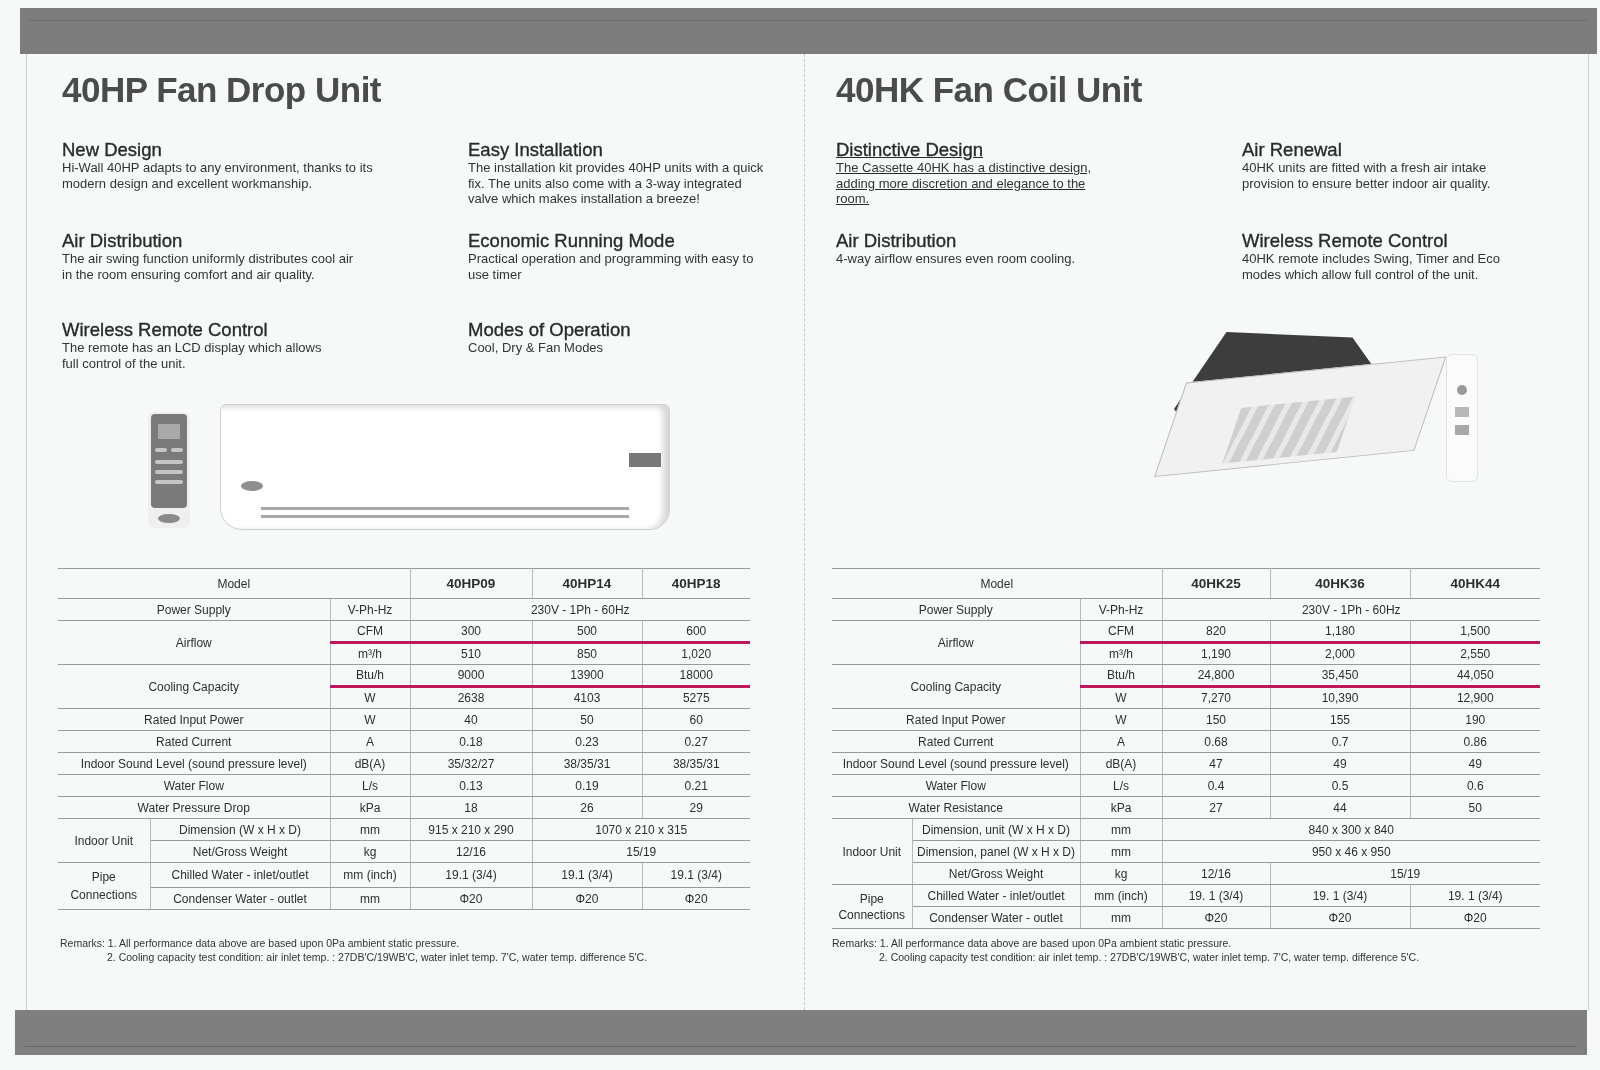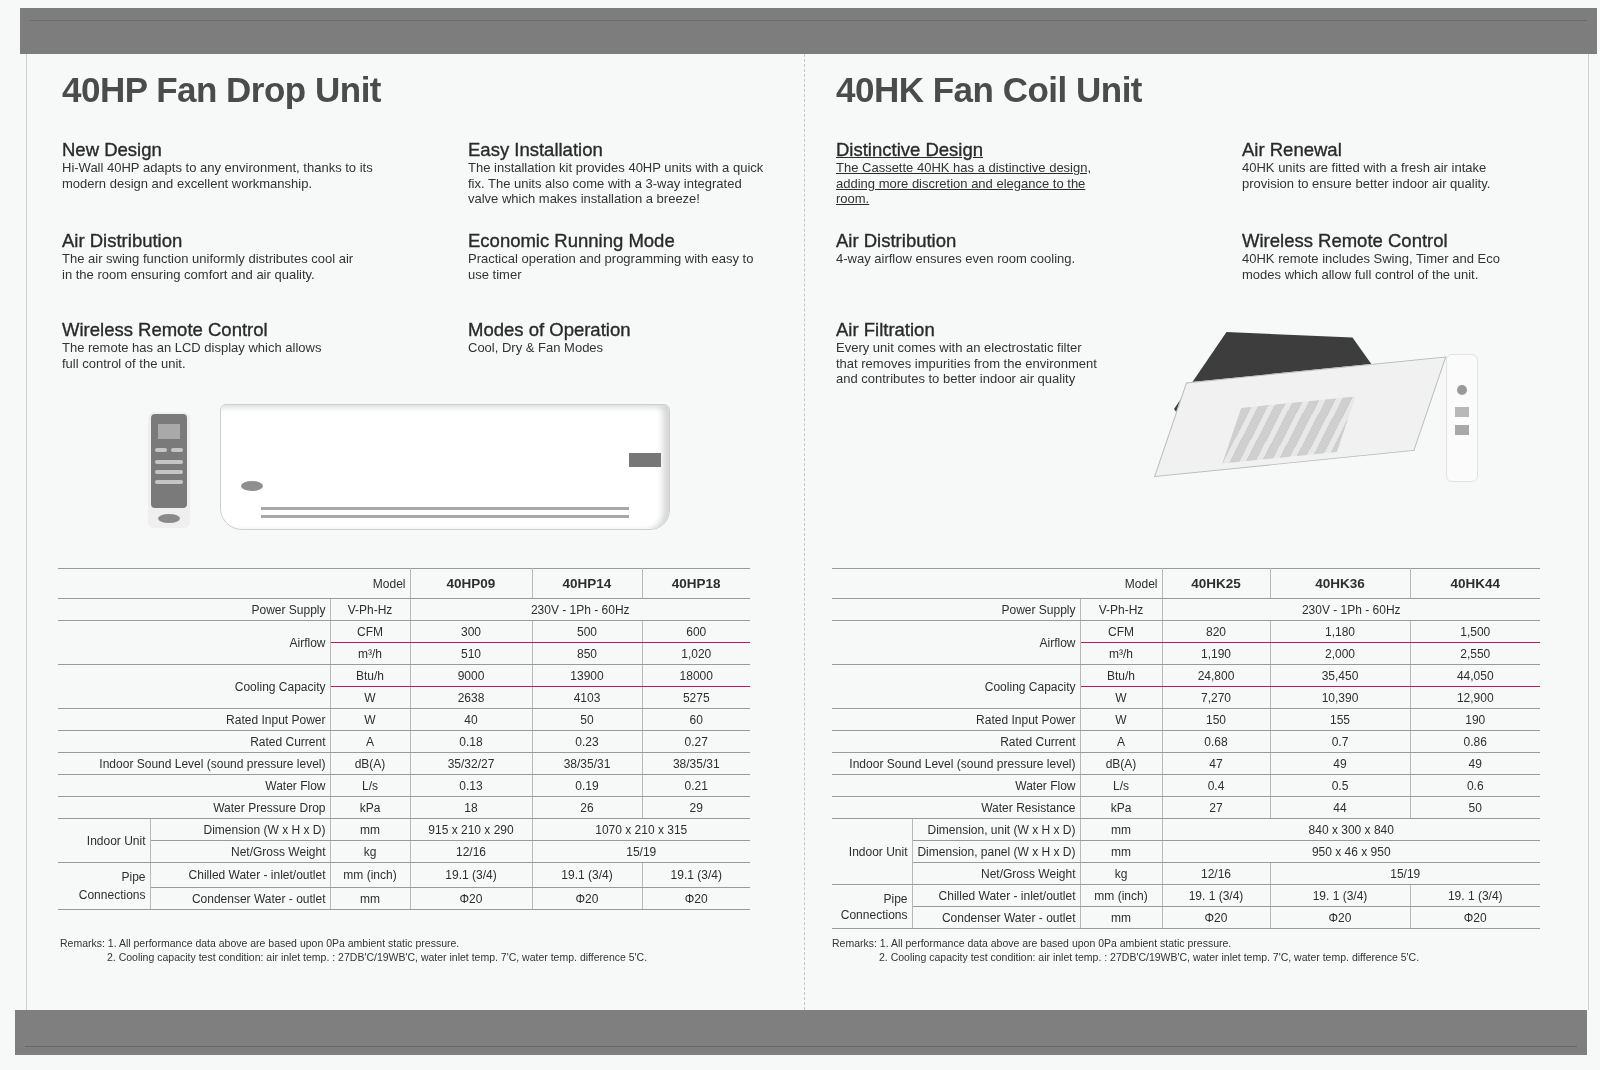--- a/index.html
+++ b/index.html
@@ -20,25 +20,25 @@
   .panel.right { left: 836px; width: 720px; }
 
   .title { position: absolute; top: 16px; left: 0; font-size: 35px; font-weight: bold; color: #4b4b4b; letter-spacing: -0.5px; }
 
   .feature { position: absolute; width: 320px; }
   .feature h3 { font-size: 18.5px; font-weight: normal; color: #2a2a2a; -webkit-text-stroke: 0.35px #2a2a2a; line-height: 20px; }
   .feature p { font-size: 13px; line-height: 15.5px; color: #333; }
 
   table.spec { position: absolute; border-collapse: collapse; font-size: 12px; color: #2e2e2e; }
   table.spec td { border-bottom: 1px solid #9a9a9a; padding: 0 4px; height: 22px; text-align: center; white-space: nowrap; }
-  table.spec td.lbl { text-align: right; }
+  table.spec td.lbl { text-align: center; }
   table.spec td.vr { border-right: 1px solid #b9b9b9; }
   table.spec tr.hdr td { height: 30px; font-weight: bold; font-size: 13.5px; border-top: 1px solid #9a9a9a; }
   table.spec tr.hdr td.lbl { font-weight: normal; font-size: 12px; }
-  table.spec td.light { border-bottom: 1px solid #be185d; margin-top: 37px; }
+  table.spec td.light { border-bottom: 3px solid #be185d; margin-top: 37px; }
 
   .remarks { position: absolute; font-size: 10.5px; line-height: 14px; color: #333; }
   .remarks .indent { padding-left: 47px; }
 
   
   .wall-unit { position: absolute; left: 158px; top: 350px; width: 450px; height: 126px; background: #ffffff; border: 1px solid #cfcfcf; border-radius: 6px 6px 20px 22px; box-shadow: -6px 2px 6px #d6d6d6 inset; }
   .wall-unit .display { position: absolute; right: 8px; top: 48px; width: 32px; height: 14px; background: #777; }
   .wall-unit .logo { position: absolute; left: 20px; top: 76px; width: 22px; height: 10px; border-radius: 50%; background: #8f8f8f; }
   .wall-unit .vent { position: absolute; left: 40px; right: 40px; height: 3px; background: #a8a8a8; }
   .remote-a { position: absolute; left: 86px; top: 358px; width: 42px; height: 116px; background: #efefef; border-radius: 6px; }
@@ -241,24 +241,20 @@
     <p>40HK units are fitted with a fresh air intake provision to ensure better indoor air quality.</p>
   </div>
   <div class="feature" style="left:0; top:177px; width:300px;">
     <h3>Air Distribution</h3>
     <p>4-way airflow ensures even room cooling.</p>
   </div>
   <div class="feature" style="left:406px; top:177px; width:260px;">
     <h3>Wireless Remote Control</h3>
     <p>40HK remote includes Swing, Timer and Eco modes which allow full control of the unit.</p>
   </div>
-  <div class="feature" style="left:0; top:266px; width:270px;">
-    <h3>Air Filtration</h3>
-    <p>Every unit comes with an electrostatic filter that removes impurities from the environment and contributes to better indoor air quality</p>
-  </div>
 
   <div class="cassette">
     <div class="box"></div>
     <div class="panel-face"></div>
     <div class="grille"></div>
   </div>
   <div class="remote-b">
     <div class="b1"></div>
       <div class="b2"></div>
       <div class="b3"></div>

